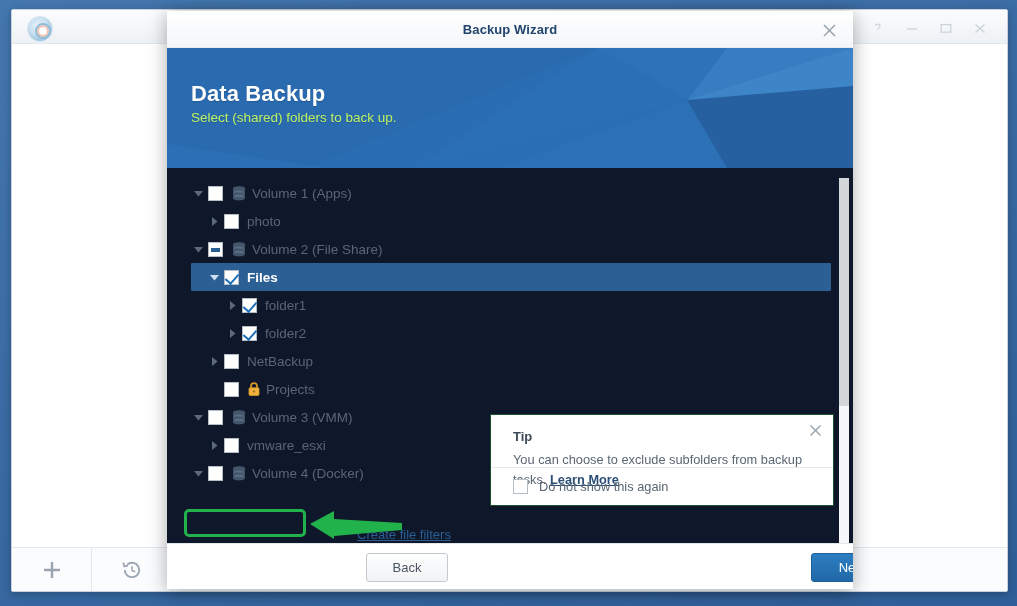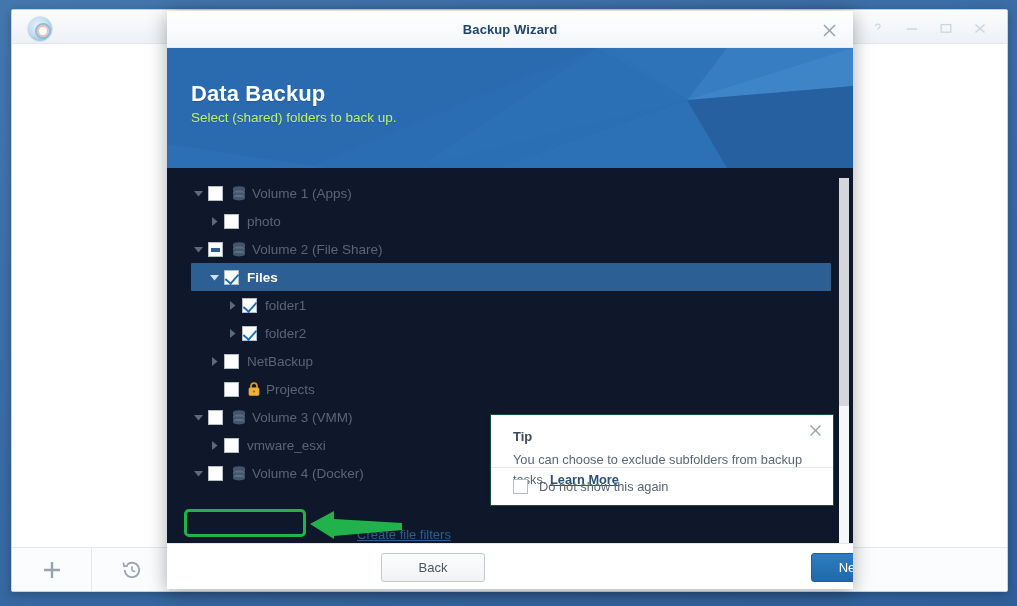--- a/index.html
+++ b/index.html
@@ -286,21 +286,21 @@
     height: 29px;
     border: 1px solid #c3c9cf;
     border-radius: 3px;
     background: linear-gradient(to bottom, #fcfdfd 0%, #f1f3f5 100%);
     color: #4a5561;
     font-size: 13px;
     font-family: "Liberation Sans", sans-serif;
     cursor: pointer;
     display: flex; align-items: center; justify-content: center;
   }
-  .btn-back  { left: 214px;  top: 9px; width: 104px; }
+  .btn-back  { left: 199px;  top: 9px; width: 82px; }
   .btn-next  { left: 644px;  top: 9px; width: 82px;
                background: linear-gradient(to bottom, #2d7ec0 0%, #2168a8 100%);
                border: 1px solid #1d5f9c; color: #ffffff; }
 </style>
 </head>
 <body>
 
 <div id="root">
 
   <div class="desktop-bg"></div>

